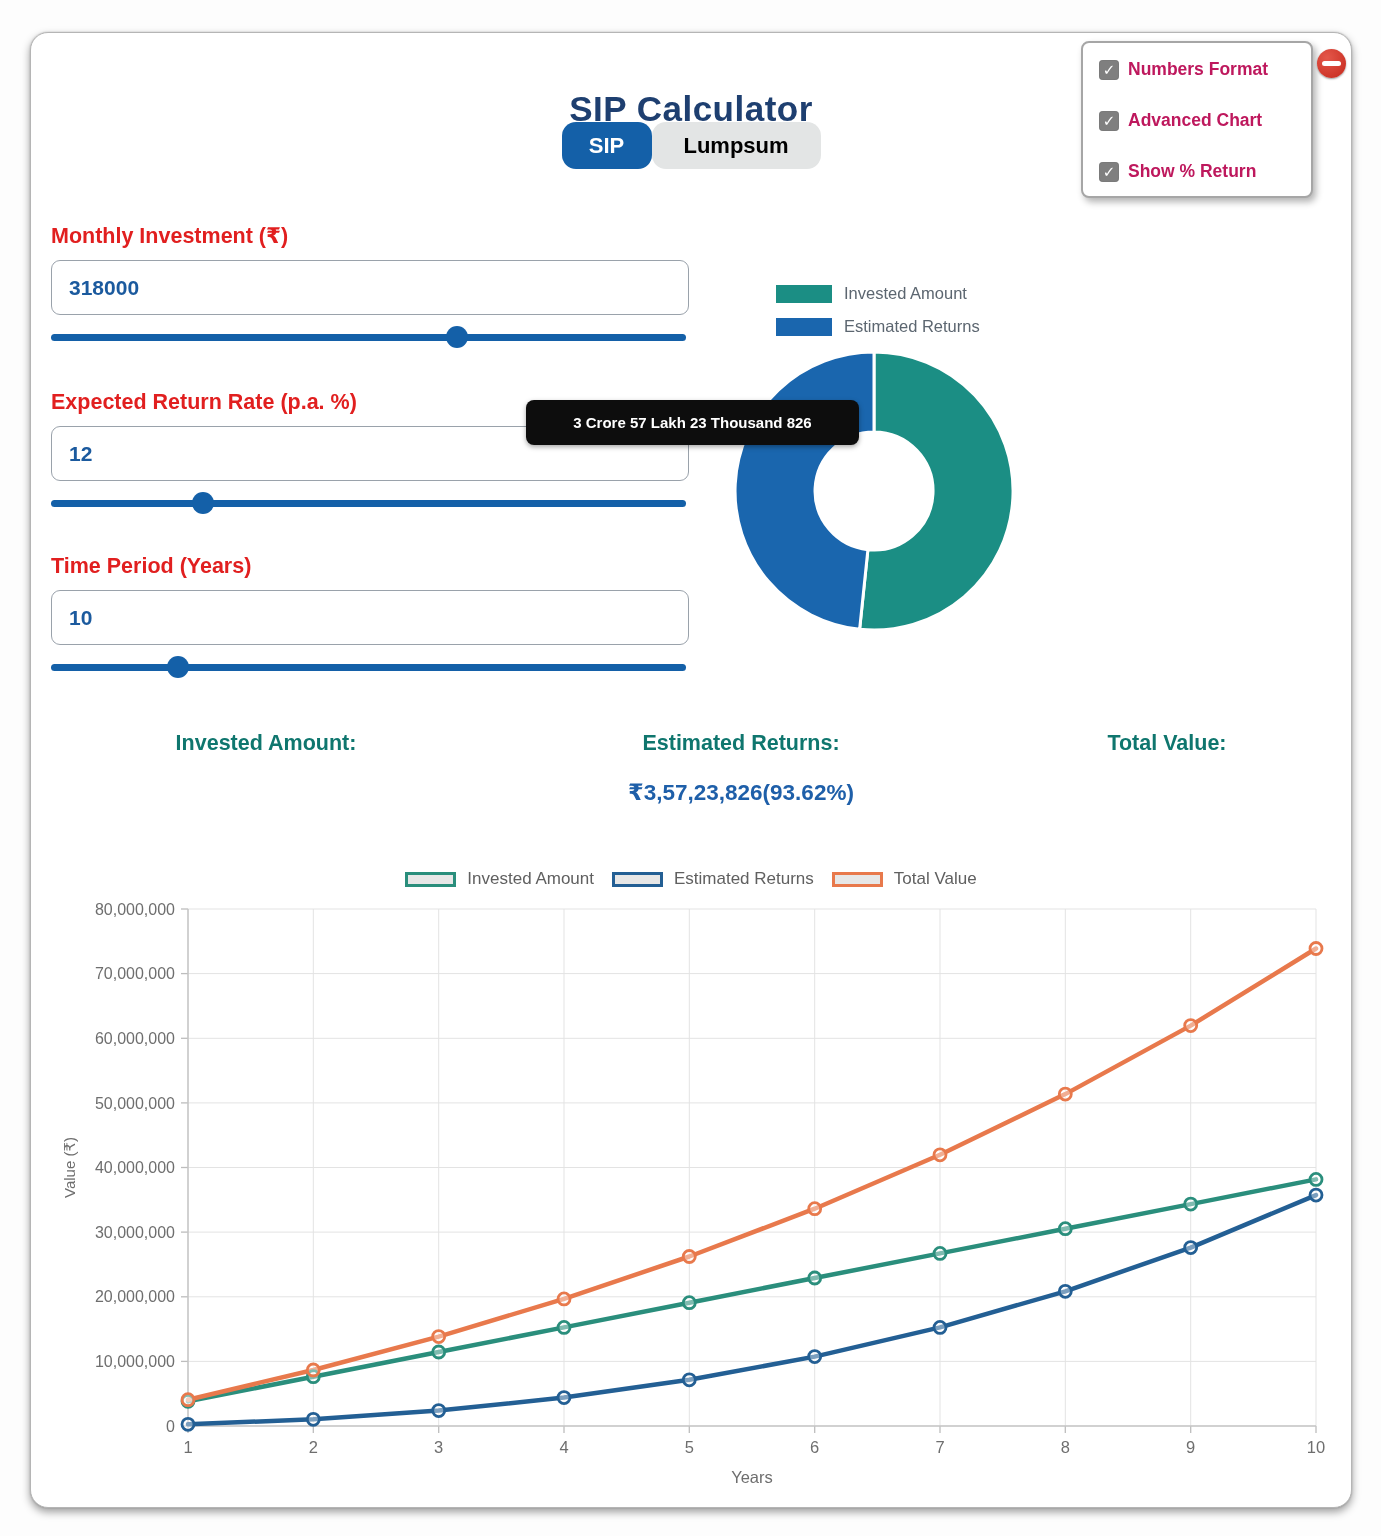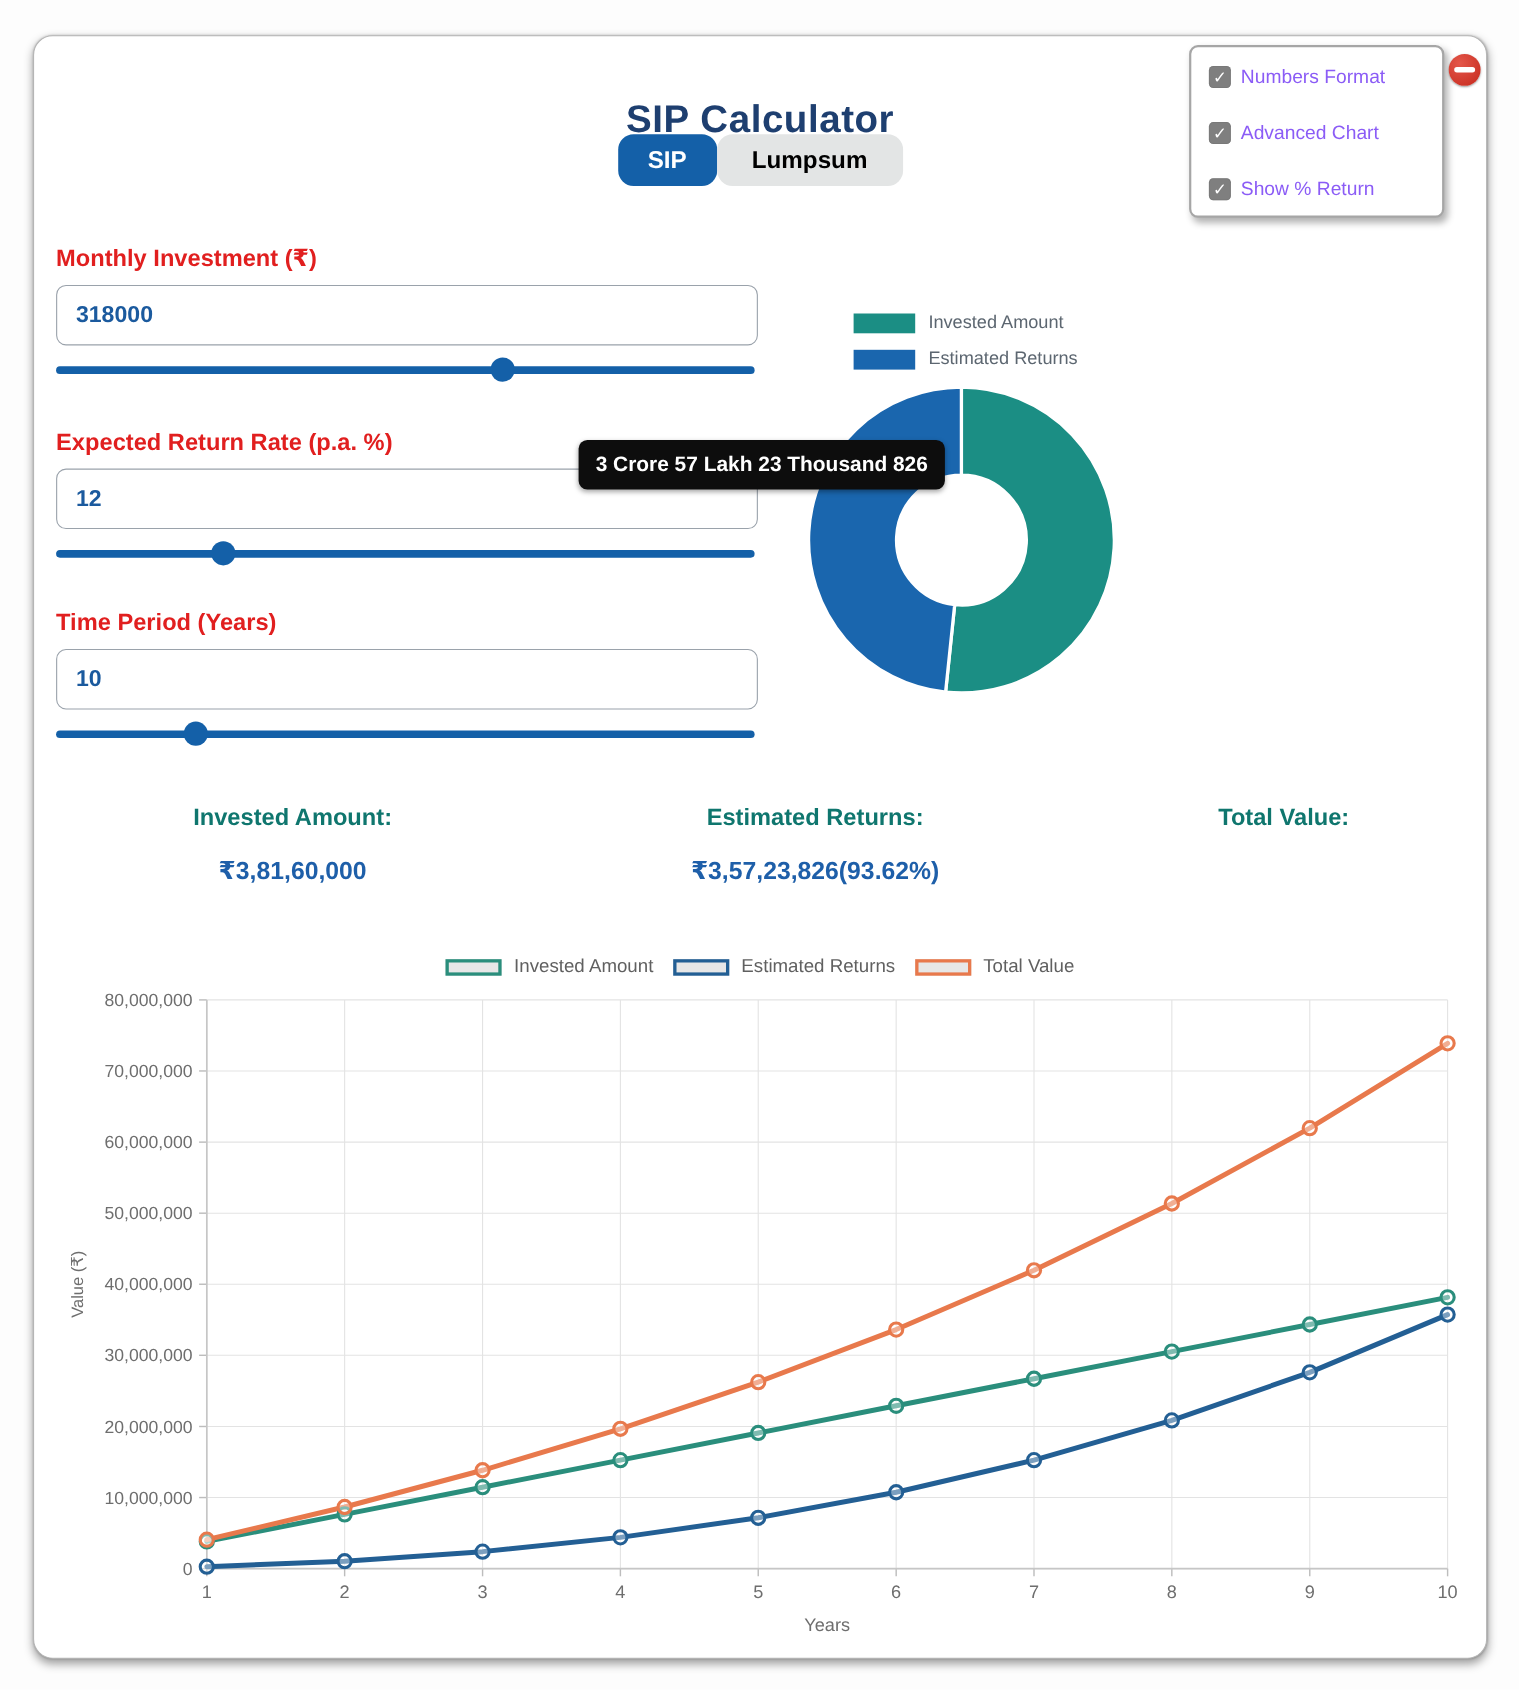--- a/index.html
+++ b/index.html
@@ -18,21 +18,21 @@
   .tab.inactive { width:169px; background:#e3e5e5; color:#000000; }
 
   
   .options-panel { position:absolute; left:1050px; top:8px; width:232px; padding:16px 14px 14px 16px;
     background:#ffffff; border:2px solid #a6a6a6; border-radius:8px;
     box-shadow:3px 4px 7px rgba(0,0,0,.3); display:flex; flex-direction:column; gap:30px; }
   .opt-row { display:flex; align-items:center; gap:9px; }
   .checkbox { width:20px; height:20px; background:#7f7f7f; border-radius:4px; color:#ffffff;
     font-size:15px; font-weight:bold; display:flex; align-items:center; justify-content:center;
     box-shadow:inset 0 0 1px rgba(0,0,0,.4); cursor:pointer; flex:0 0 auto; }
-  .opt-label { font-size:17.5px; font-weight:normal; color:#8b5cf6; }
+  .opt-label { font-size:17.5px; font-weight:bold; color:#be185d; }
   .no-entry { position:absolute; left:1286px; top:16px; width:29px; height:29px; border-radius:50%;
     background:radial-gradient(circle at 35% 30%, #e4574a, #c5281c); box-shadow:0 1px 2px rgba(0,0,0,.4);
     cursor:pointer; }
   .no-entry::after { content:""; position:absolute; left:5px; top:12px; width:19px; height:5px;
     background:#ffffff; border-radius:2.5px; }
 
   
   .group { position:absolute; left:20px; width:638px; }
   .field-label { font-size:21.5px; font-weight:bold; color:#e11f1f; margin-bottom:11px; }
   .field-input { width:638px; height:55px; border:1.5px solid #9aa2ab; border-radius:9px;
@@ -43,21 +43,21 @@
   .slider-thumb { position:absolute; top:11px; width:22px; height:22px; border-radius:50%;
     background:#1460a8; transform:translate(-50%,-50%); cursor:pointer; }
 
   
   .donut-legend { position:absolute; left:745px; top:251px; display:flex; flex-direction:column; gap:14px; }
   .dleg-row { display:flex; align-items:center; gap:12px; }
   .dleg-swatch { width:56px; height:18px; flex:0 0 auto; }
   .dleg-label { font-size:16.5px; color:#5c6670; }
   .donut-svg { position:absolute; left:693px; top:307px; }
   .tooltip { position:absolute; left:495px; top:367px; width:333px; height:45px; background:#0d0d0d;
-    border-radius:8px; color:#ffffff; font-size:19px; font-weight:bold;
+    border-radius:8px; color:#ffffff; font-size:15px; font-weight:bold;
     display:flex; align-items:center; justify-content:center; box-shadow:0 2px 5px rgba(0,0,0,.35); }
 
   
   .summary-block { position:absolute; text-align:center; }
   .summary-label { font-size:21.5px; font-weight:bold; color:#0f766e; }
   .summary-value { font-size:22.5px; font-weight:bold; color:#1e5fa9; margin-top:23px; }
 
   
   .chart-legend { position:absolute; top:836px; left:0; width:100%; display:flex; justify-content:center;
     align-items:center; gap:18px; }
@@ -135,21 +135,20 @@
 
   <svg class="donut-svg" id="donut-svg" width="300" height="300" viewBox="0 0 300 300">
       <path d="M150.00 12.00 A139 139 0 1 1 135.63 289.25 L143.90 209.68 A59 59 0 1 0 150.00 92.00 Z" fill="#1b8e84" stroke="#ffffff" stroke-width="3"></path>
       <path d="M135.63 289.25 A139 139 0 0 1 150.00 12.00 L150.00 92.00 A59 59 0 0 0 143.90 209.68 Z" fill="#1a66ae" stroke="#ffffff" stroke-width="3"></path>
     </svg>
 
   <div class="tooltip">3 Crore 57 Lakh 23 Thousand 826</div>
 
   <div class="summary-block" style="left:20px; top:698px; width:430px;">
     <div class="summary-label">Invested Amount:</div>
-    <div class="summary-value">₹3,81,60,000</div>
   </div>
   <div class="summary-block" style="left:450px; top:698px; width:520px;">
     <div class="summary-label">Estimated Returns:</div>
     <div class="summary-value">₹3,57,23,826(93.62%)</div>
   </div>
   <div class="summary-block" style="left:970px; top:698px; width:332px;">
     <div class="summary-label">Total Value:</div>
   </div>
 
   <div class="chart-legend">

